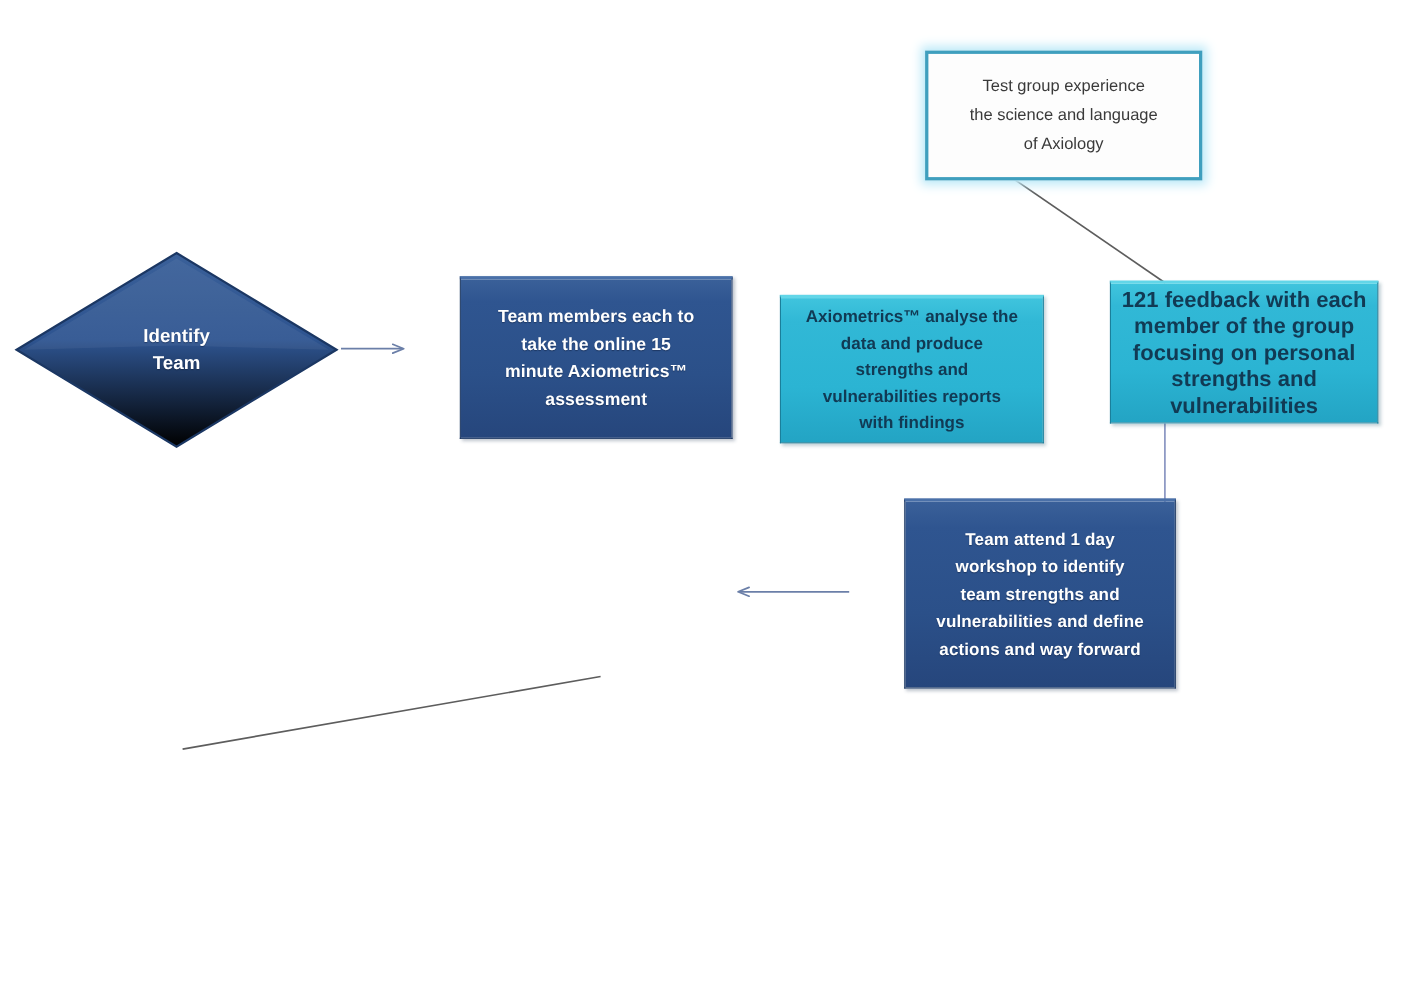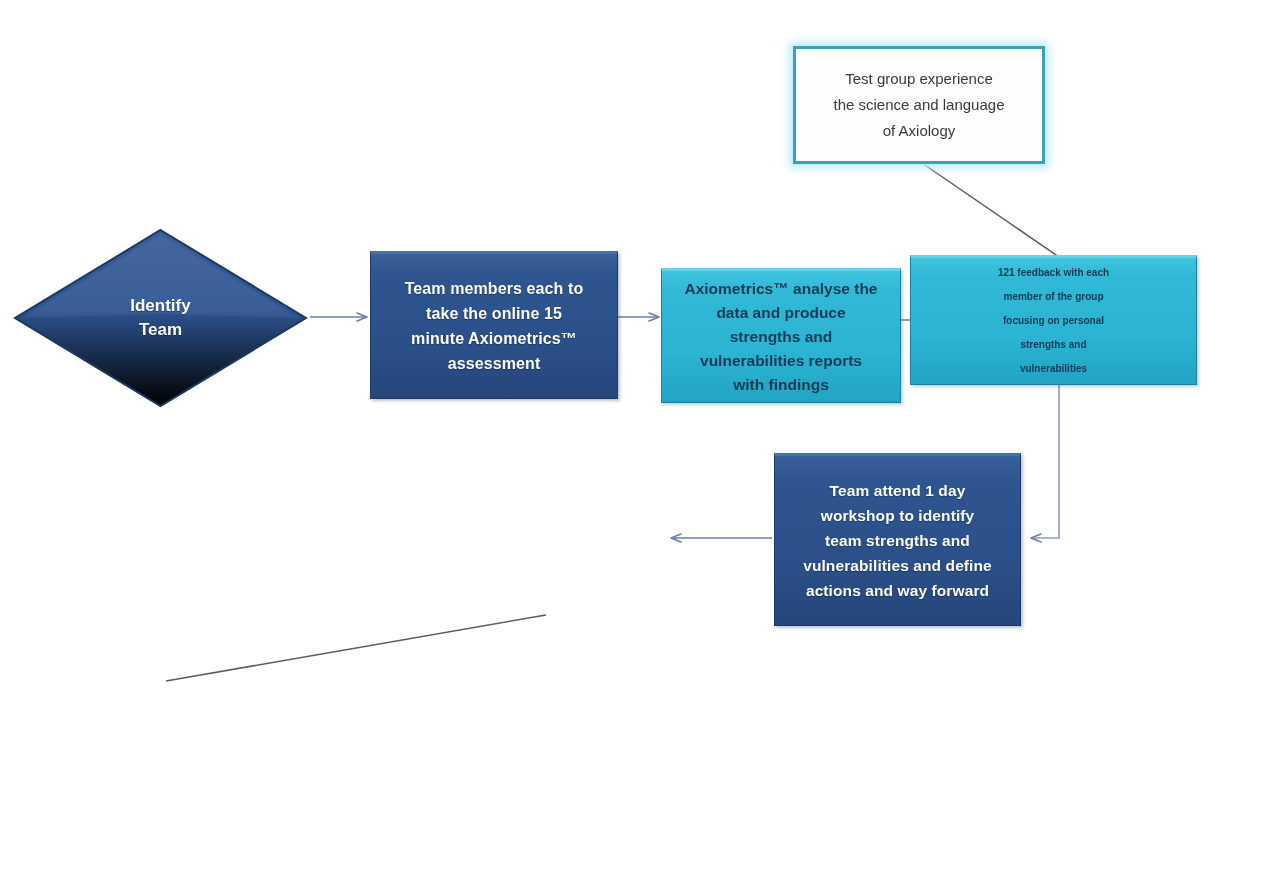--- a/index.html
+++ b/index.html
@@ -31,20 +31,21 @@
 
   
   .node {
     position: absolute;
     z-index: 2;
     box-sizing: border-box;
     display: flex;
     align-items: center;
     justify-content: center;
     text-align: center;
+    margin-left: 48px;
   }
   .node .txt {
     display: block;
     width: 100%;
     white-space: pre-line;
   }
 
   
   .box-navy {
     background: linear-gradient(180deg, #3a6099 0%, #2f5590 14%, #2b5089 60%, #26467c 100%);
@@ -180,21 +181,21 @@
   </div>
 
   <div class="node box-teal" style="left:661px; top:268px; width:240px; height:135px; font-size:15.5px; line-height:24px;">
     <span class="txt">Axiometrics™ analyse the
 data and produce
 strengths and
 vulnerabilities reports
 with findings</span>
   </div>
 
-  <div class="node box-teal" style="left:910px; top:255px; width:287px; height:130px; font-size:10px; line-height:24px;">
+  <div class="node box-teal" style="left:961px; top:255px; width:244px; height:130px; font-size:20px; line-height:24px;">
     <span class="txt">121 feedback with each
 member of the group
 focusing on personal
 strengths and
 vulnerabilities</span>
   </div>
 
   <div class="node box-navy" style="left:774px; top:453px; width:247px; height:173px; font-size:15.5px; line-height:25px;">
     <span class="txt">Team attend 1 day
 workshop to identify

